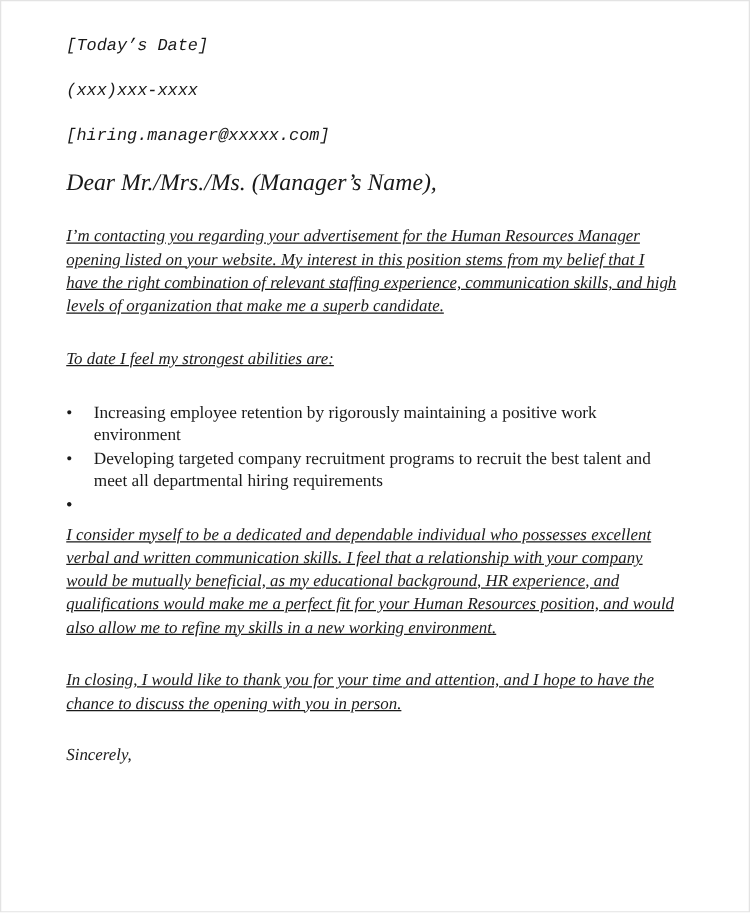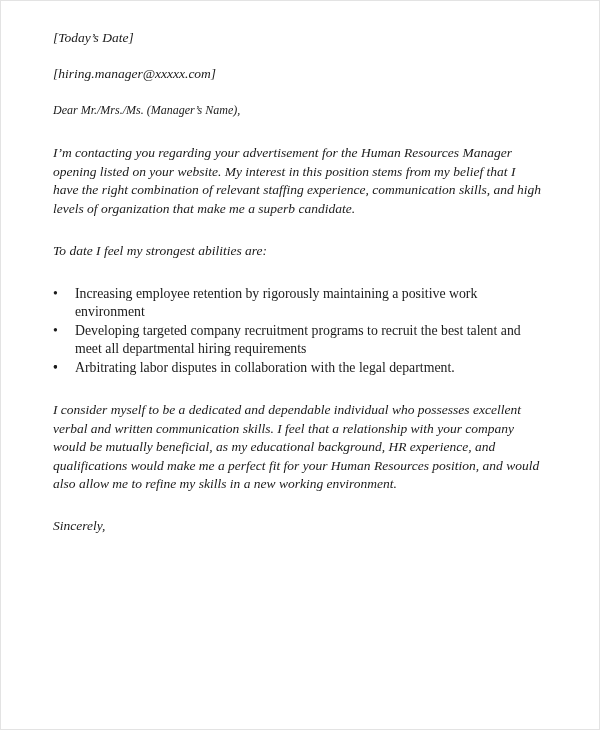--- a/index.html
+++ b/index.html
@@ -29,38 +29,40 @@
   
   .letterhead {
     margin: 0 0 8px 0;
   }
   .letterhead .lh-line {
     font-style: italic;
     font-size: 13.5px;
     line-height: 14px;
     margin: 0 0 22px 0;
     white-space: nowrap;
+    font-family: Liberation Mono, monospace;
   }
 
   
   .salutation {
     font-style: italic;
-    font-size: 12px;
+    font-size: 19px;
     line-height: 15px;
     margin: 0 0 26px 0;
   }
 
   
   .para {
     font-style: italic;
     font-size: 13.5px;
     line-height: 18.5px;
     margin: 0 0 24px 0;
     text-align: left;
     width: 490px;
+    text-decoration: underline;
   }
   .para.lead-in {
   }
 
   
   ul.abilities {
     list-style: none;
     margin: 0 0 24px 0;
     padding: 0;
     width: 486px;
@@ -92,20 +94,21 @@
   }
 </style>
 </head>
 <body>
 
 <div class="page">
   <div class="content">
 
     <div class="letterhead">
       <p class="lh-line">[Today’s Date]</p>
+      <p class="lh-line">(xxx)xxx-xxxx</p>
       <p class="lh-line">[hiring.manager@xxxxx.com]</p>
     </div>
 
     <p class="salutation">Dear Mr./Mrs./Ms. (Manager’s Name),</p>
 
     <p class="para">I’m contacting you regarding your advertisement for the Human Resources Manager opening listed on your website. My interest in this position stems from my belief that I have the right combination of relevant staffing experience, communication skills, and high levels of organization that make me a superb candidate.</p>
 
     <p class="para lead-in">To date I feel my strongest abilities are:</p>
 
     <ul class="abilities">
@@ -115,23 +118,23 @@
       </li>
       <li>
         <span class="bullet-dot">•</span>
         <span>Developing targeted company recruitment programs to recruit the best talent and meet all departmental hiring requirements</span>
       </li>
       <li>
         <span class="bullet-dot">•</span>
       </li>
       <li>
         <span class="bullet-dot">•</span>
-        <span>Arbitrating labor disputes in collaboration with the legal department.</span>
       </li>
     </ul>
 
     <p class="para">I consider myself to be a dedicated and dependable individual who possesses excellent verbal and written communication skills. I feel that a relationship with your company would be mutually beneficial, as my educational background, HR experience, and qualifications would make me a perfect fit for your Human Resources position, and would also allow me to refine my skills in a new working environment.</p>
 
+    <p class="para">In closing, I would like to thank you for your time and attention, and I hope to have the chance to discuss the opening with you in person.</p>
 
     <p class="signoff">Sincerely,</p>
 
   </div>
 </div>
 
 </body></html>

